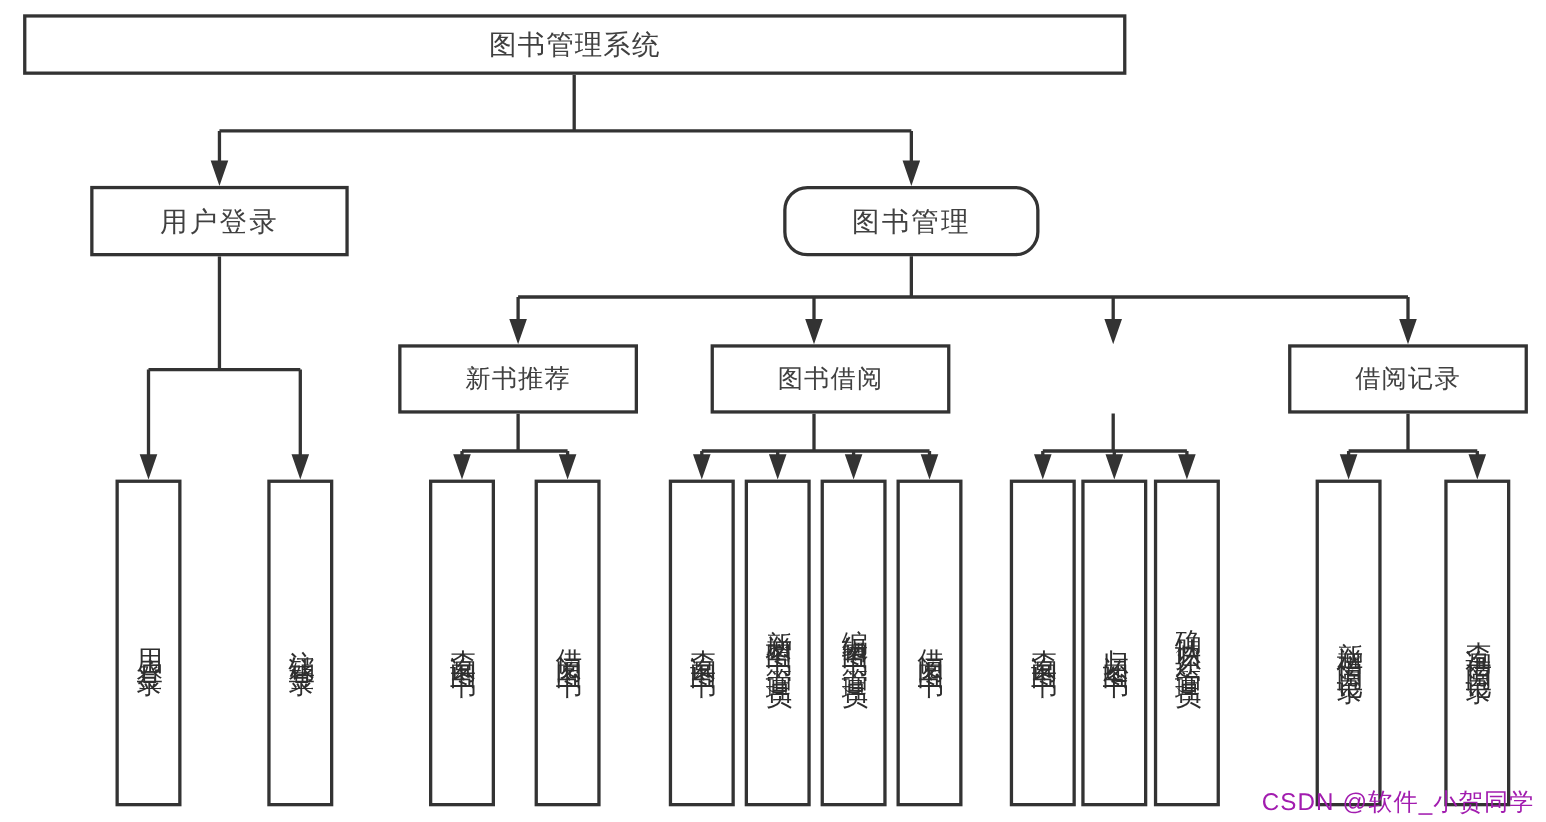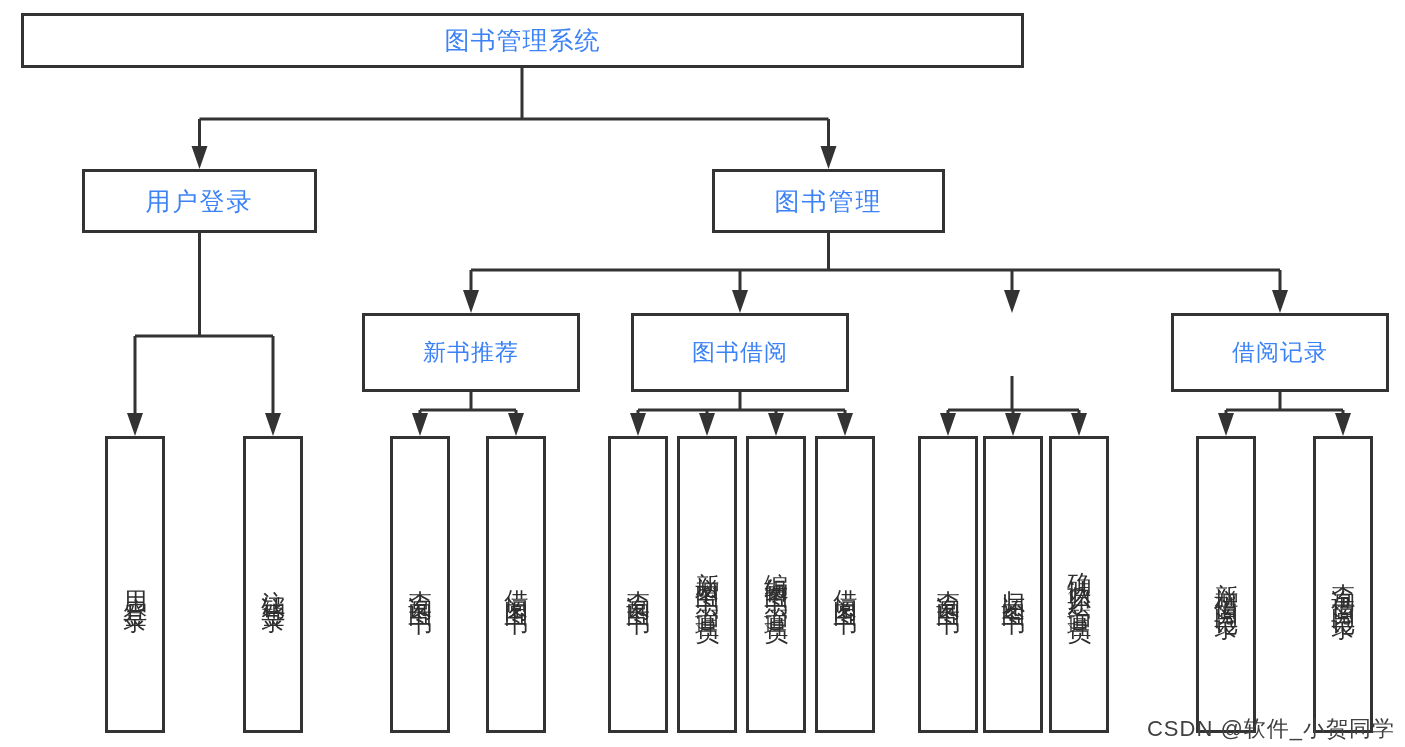--- a/index.html
+++ b/index.html
@@ -20,30 +20,30 @@
   }
   .cline { stroke: #333333; stroke-width: 3; fill: none; }
   .carrow { fill: #333333; stroke: none; }
   .node {
     position: absolute;
     background: #ffffff;
     border: 3px solid #333333;
     display: flex;
     align-items: center;
     justify-content: center;
-    color: #3b82f6;
+    color: #404040;
     white-space: nowrap;
   }
   .root  { left: 21px;  top: 13px;  width: 1003px; height: 55px; font-size: 25px; letter-spacing: 1px; }
   .lvl2  { top: 169px; height: 64px; font-size: 25px; letter-spacing: 2px; }
   .lvl2.user-login { left: 82px;  width: 235px; }
-  .lvl2.book-mgmt  { left: 712px; width: 233px; }
-  .lvl3  { top: 313px; height: 79px; width: 218px; font-size: 23px; letter-spacing: 1px; }
+  .lvl2.book-mgmt  { left: 712px; width: 233px; border-radius: 22px; }
+  .lvl3  { top: 313px; height: 63px; width: 218px; font-size: 23px; letter-spacing: 1px; }
   .lvl3.new-books { left: 362px; }
-  .lvl3.borrowing { left: 631px; }
+  .lvl3.borrowing { left: 646px; }
   .lvl3.current   { left: 903px; }
   .lvl3.records   { left: 1171px; text-align: right; }
   .leaf {
     position: absolute;
     top: 436px;
     width: 60px;
     height: 297px;
     background: #ffffff;
     border: 3px solid #333333;
     display: flex;
@@ -69,21 +69,21 @@
   .leaf.p9  { left: 918px; }
   .leaf.p10 { left: 983px; }
   .leaf.p11 { left: 1049px; }
   .leaf.p12 { left: 1196px; }
   .leaf.p13 { left: 1313px; }
   .watermark {
     position: absolute;
     top: 714px;
     right: 10px;
     font-size: 22px;
-    color: #404040;
+    color: #a21caf;
     letter-spacing: 1px;
     z-index: 5;
     white-space: nowrap;
   }
 </style>
 </head>
 <body>
 
 <div class="stage">
 

